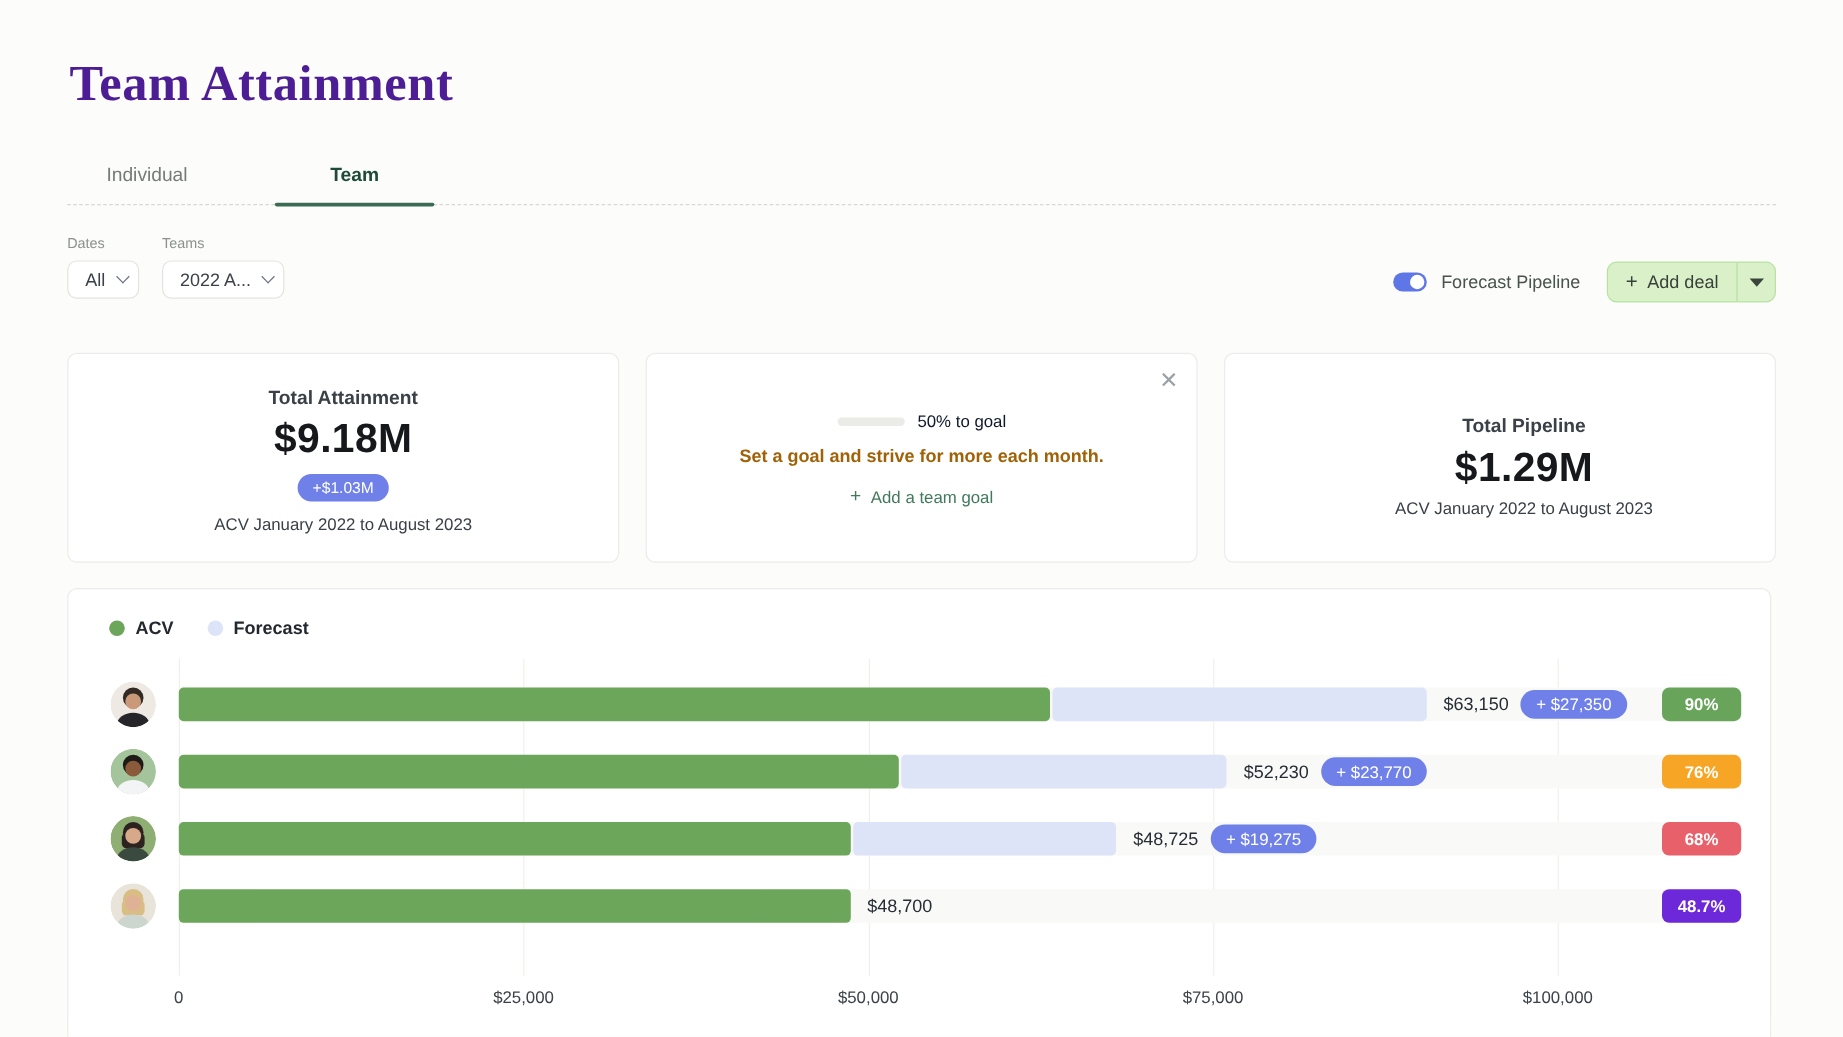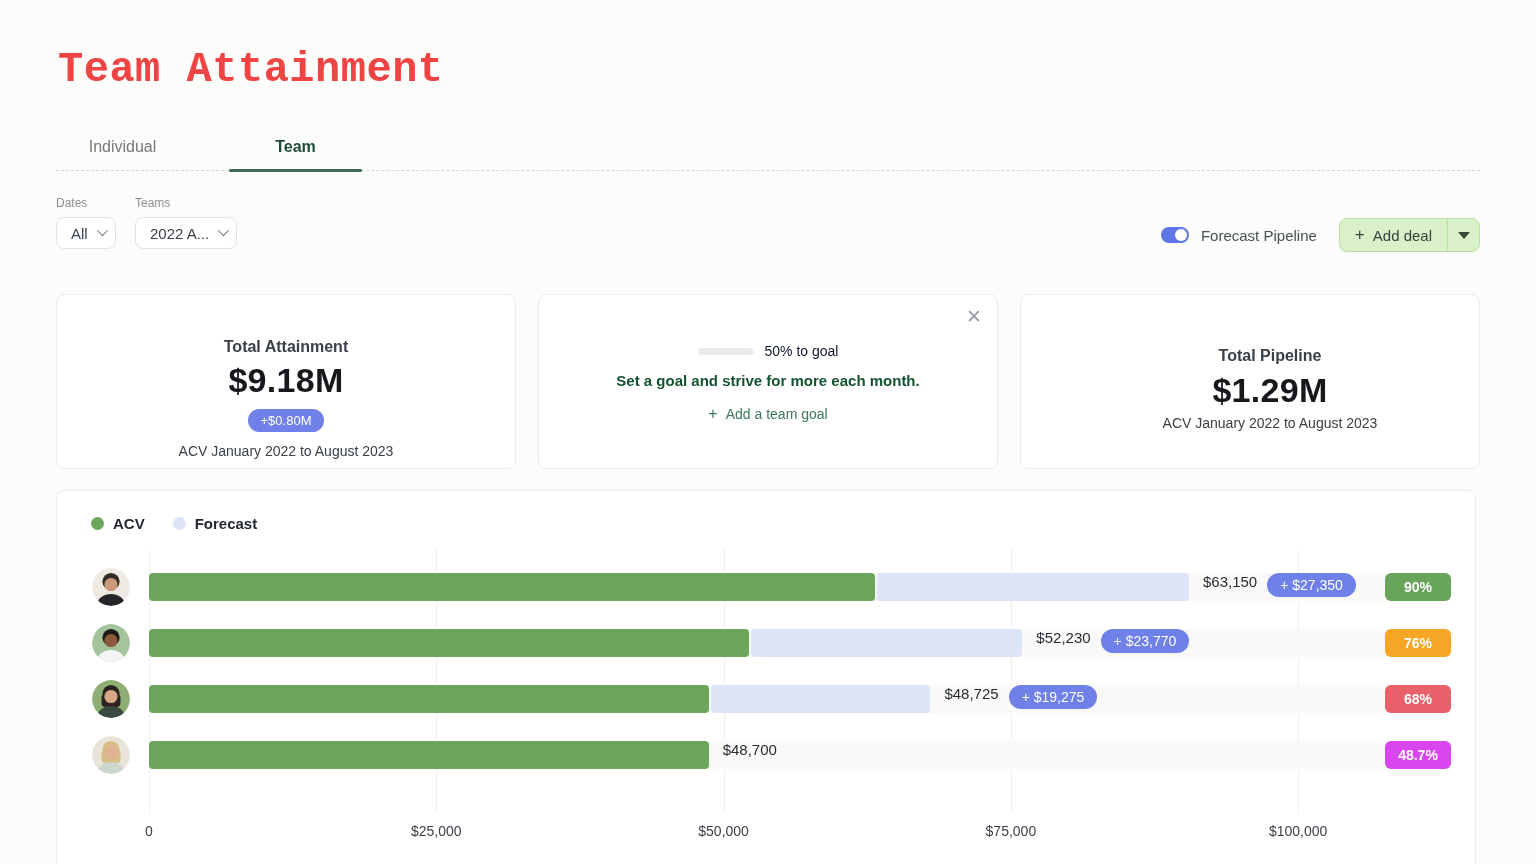--- a/index.html
+++ b/index.html
@@ -8,22 +8,22 @@
     font-family:"Liberation Sans", sans-serif;
     background:#fcfcfa;
     color:#22272e;
     position:relative;
   }
   .page { position:relative; width:1536px; height:864px; }
 
   
   .page-title {
     position:absolute; left:58px; top:46px;
-    font-family:Liberation Mono, monospace;
-    font-size:42px; font-weight:600; color:#ef4444; letter-spacing:.5px;
+    font-family:Liberation Serif, serif;
+    font-size:42px; font-weight:600; color:#4c1d95; letter-spacing:.5px;
   }
 
   
   .tabs {
     position:absolute; left:56px; right:56px; top:128px; height:43px;
     display:flex; border-bottom:1px dashed #d8d8d2;
   }
   .tab {
     min-width:133px; text-align:center; font-size:16px; color:#757b76;
     padding:10px 0 14px; cursor:pointer; position:relative;
@@ -81,41 +81,41 @@
   
   .card {
     position:absolute; top:294px; width:460px; height:175px;
     background:#fff; border:1px solid #ececea; border-radius:8px;
     text-align:center;
   }
   .card-1 { left:56px; } .card-2 { left:538px; } .card-3 { left:1020px;padding-left:40px; }
   .card-title { font-size:16px; font-weight:600; color:#3a4047; }
   .card-value { font-size:34px; font-weight:700; color:#16181c; letter-spacing:.3px; }
   .card-sub { font-size:14px; color:#3a4047; }
-  .card-1 .card-title { margin-top:43px; }
+  .card-1 .card-title { margin-top:29px; }
   .card-1 .card-value { margin-top:5px; }
   .pill-badge {
     display:inline-block; margin-top:9px; background:#6f80e8; color:#fff;
     font-size:13px; font-weight:500; padding:4px 13px; border-radius:999px;
   }
   .card-1 .card-sub { margin-top:11px; }
   .card-3 .card-title { margin-top:52px; }
   .card-3 .card-value { margin-top:6px; }
   .card-3 .card-sub { margin-top:5px; }
 
   .close-btn {
     position:absolute; right:15px; top:10px; font-size:19px; color:#9aa0a6; cursor:pointer;
   }
   .goal-progress-row {
     margin-top:48px; display:flex; align-items:center; justify-content:center; gap:11px;
   }
   .mini-progress { width:56px; height:7px; border-radius:4px; background:#ebebe8; overflow:hidden; }
   .mini-progress-fill { height:100%; background:#8d8d8b; border-radius:4px; }
   .goal-progress-label { font-size:14px; color:#0f172a; }
-  .goal-message { margin-top:13px; font-size:15px; font-weight:600; color:#14532d; }
+  .goal-message { margin-top:13px; font-size:15px; font-weight:600; color:#a16207; }
   .goal-cta {
     margin-top:16px; display:inline-flex; align-items:center; gap:8px;
     font-size:14px; font-weight:500; color:#41795b; cursor:pointer;
   }
   .goal-cta-plus { font-size:16px; }
 
   
   .chart-card {
     position:absolute; left:56px; top:490px; width:1420px; height:400px;
     background:#fff; border:1px solid #ececea; border-radius:8px;
@@ -137,21 +137,21 @@
     overflow:hidden; cursor:pointer;
   }
   .bar-track {
     position:absolute; left:0; top:0; width:100%; height:28px;
     background:#f9f9f7; border-radius:4px;
   }
   .bar { position:absolute; top:0; height:28px; border-radius:4px; }
   .bar-acv { background:#6ca65a; }
   .bar-forecast { background:#dee4f8; }
   .row-annotation {
-    position:absolute; top:0; height:28px; display:flex; align-items:flex-start; gap:10px;
+    position:absolute; top:0; height:28px; display:flex; align-items:center; gap:10px;
     padding-left:14px; white-space:nowrap;
   }
   .value-label { font-size:15px; color:#272d35; }
   .forecast-pill {
     background:#6f80e8; color:#fff; font-size:14px; font-weight:500;
     padding:4px 13px; border-radius:999px;
   }
   .percent-badge {
     position:absolute; right:0; top:0; height:28px; min-width:66px;
     display:flex; align-items:center; justify-content:center;
@@ -201,21 +201,21 @@
         <div class="add-deal-caret">
           <span class="caret-down"></span>
         </div>
       </div>
     </div>
   </div>
 
   <div class="card card-1">
     <div class="card-title">Total Attainment</div>
     <div class="card-value">$9.18M</div>
-    <div><span class="pill-badge">+$0.80M</span></div>
+    <div><span class="pill-badge">+$1.03M</span></div>
     <div class="card-sub">ACV January 2022 to August 2023</div>
   </div>
 
   <div class="card card-2">
     <span class="close-btn">✕</span>
     <div class="goal-progress-row">
       <span class="mini-progress"><span class="mini-progress-fill" style="width: 50%;"></span></span>
       <span class="goal-progress-label">50% to goal</span>
     </div>
     <div class="goal-message">Set a goal and strive for more each month.</div>
@@ -340,18 +340,18 @@
       <ellipse cx="19" cy="36" rx="13.5" ry="10" fill="#cdd6ce"></ellipse>
     </g>
             </svg></div>
     <div class="bar-track"></div>
     <div class="bar bar-acv" style="left: 0px; width: 42.9832%;"></div>
 
     <div class="row-annotation" style="left: 42.9832%;">
       <span class="value-label">$48,700</span>
 
     </div>
-    <div class="percent-badge" style="background: #d946ef; text-align: right;">48.7%</div>
+    <div class="percent-badge" style="background: #6d28d9; text-align: right;">48.7%</div>
   </div>
       </div>
   </div>
 
 </div>
 
 </body></html>

